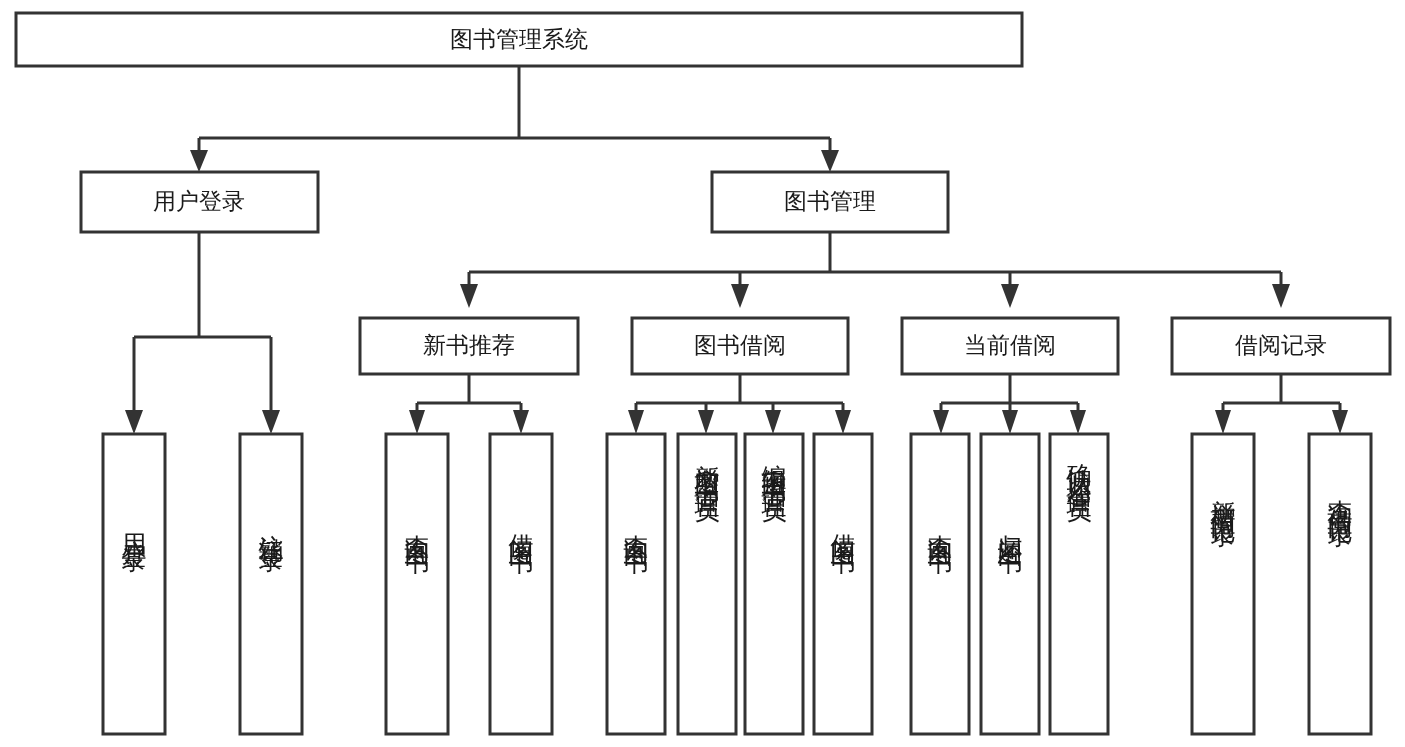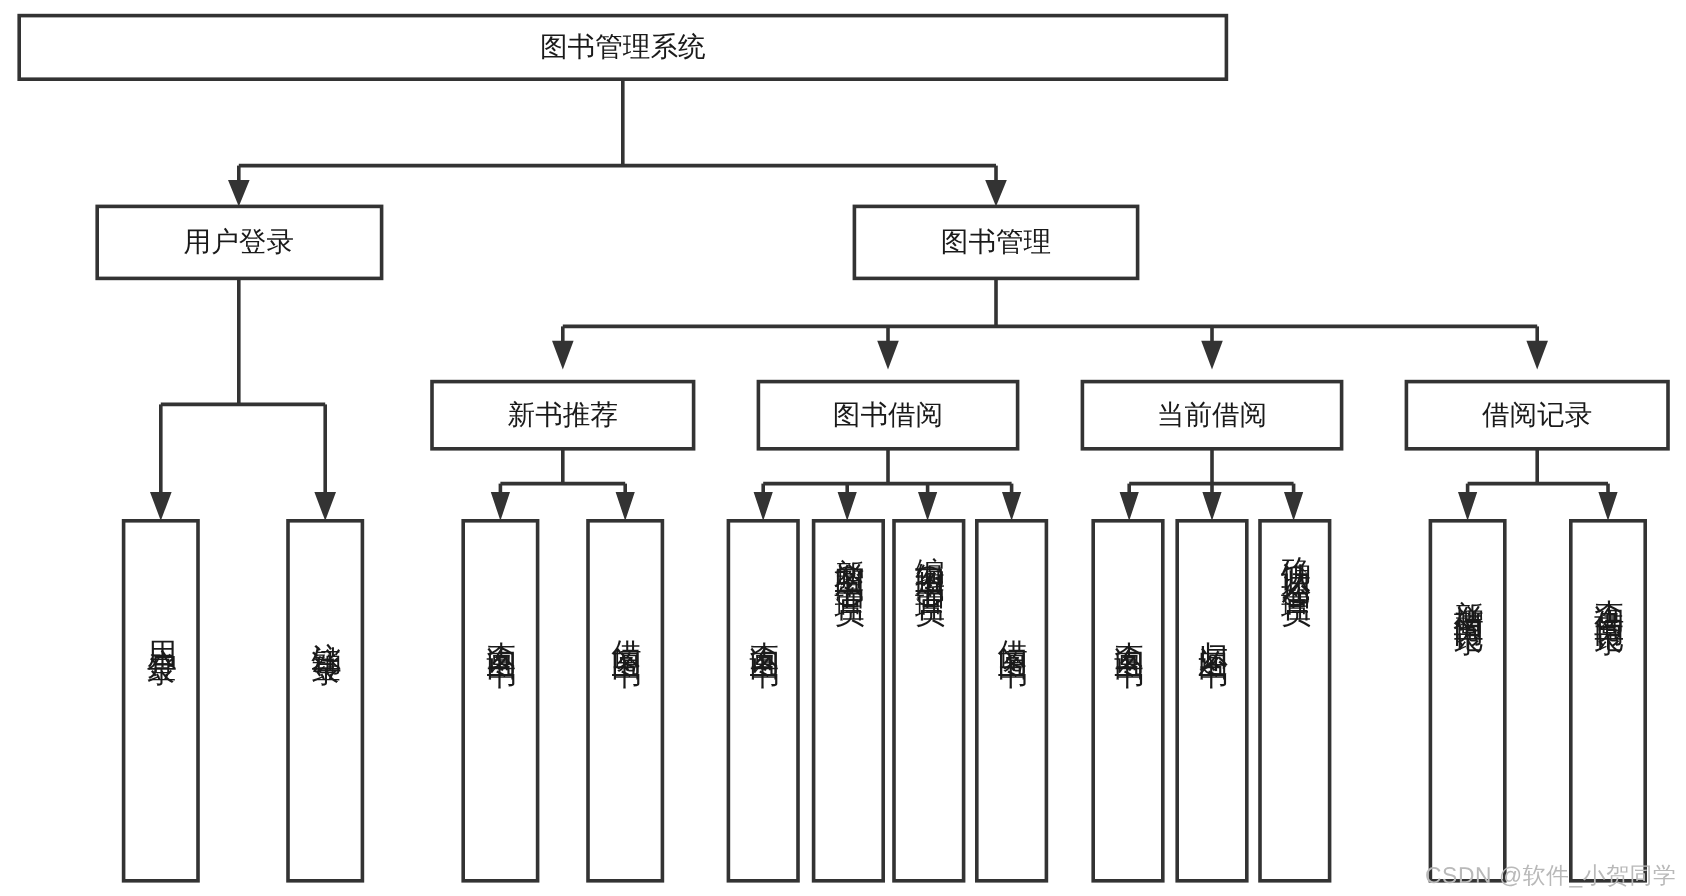--- a/index.html
+++ b/index.html
@@ -243,15 +243,14 @@
     <span class="vlabel">确认归还（管理员）</span>
   </div>
 
   <div class="vlabel-wrap" style="left:1192px; top:479px; width:62px; height:250px;">
     <span class="vlabel">新增借阅记录</span>
   </div>
   <div class="vlabel-wrap" style="left:1309px; top:479px; width:62px; height:250px;">
     <span class="vlabel">查询借阅记录</span>
   </div>
 
-  <div class="watermark">CSDN @软件_小贺同学</div>
 
 </div>
 
 </body></html>

